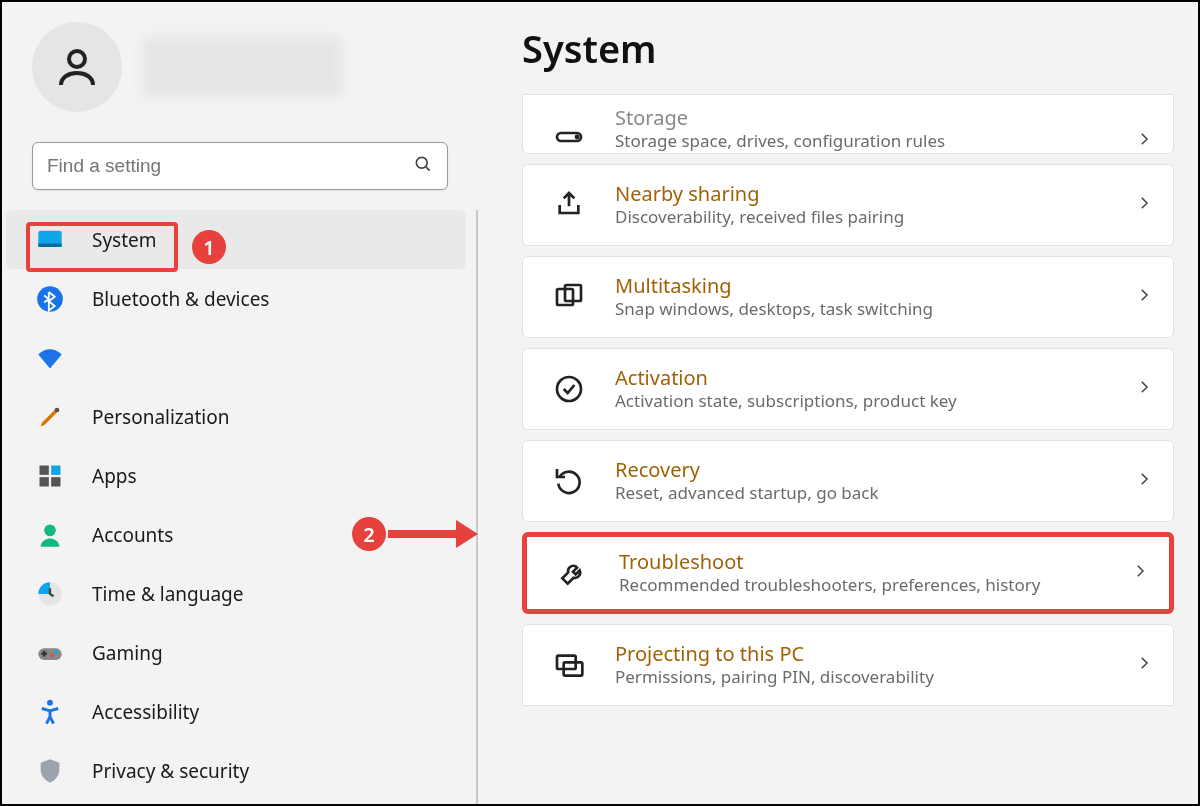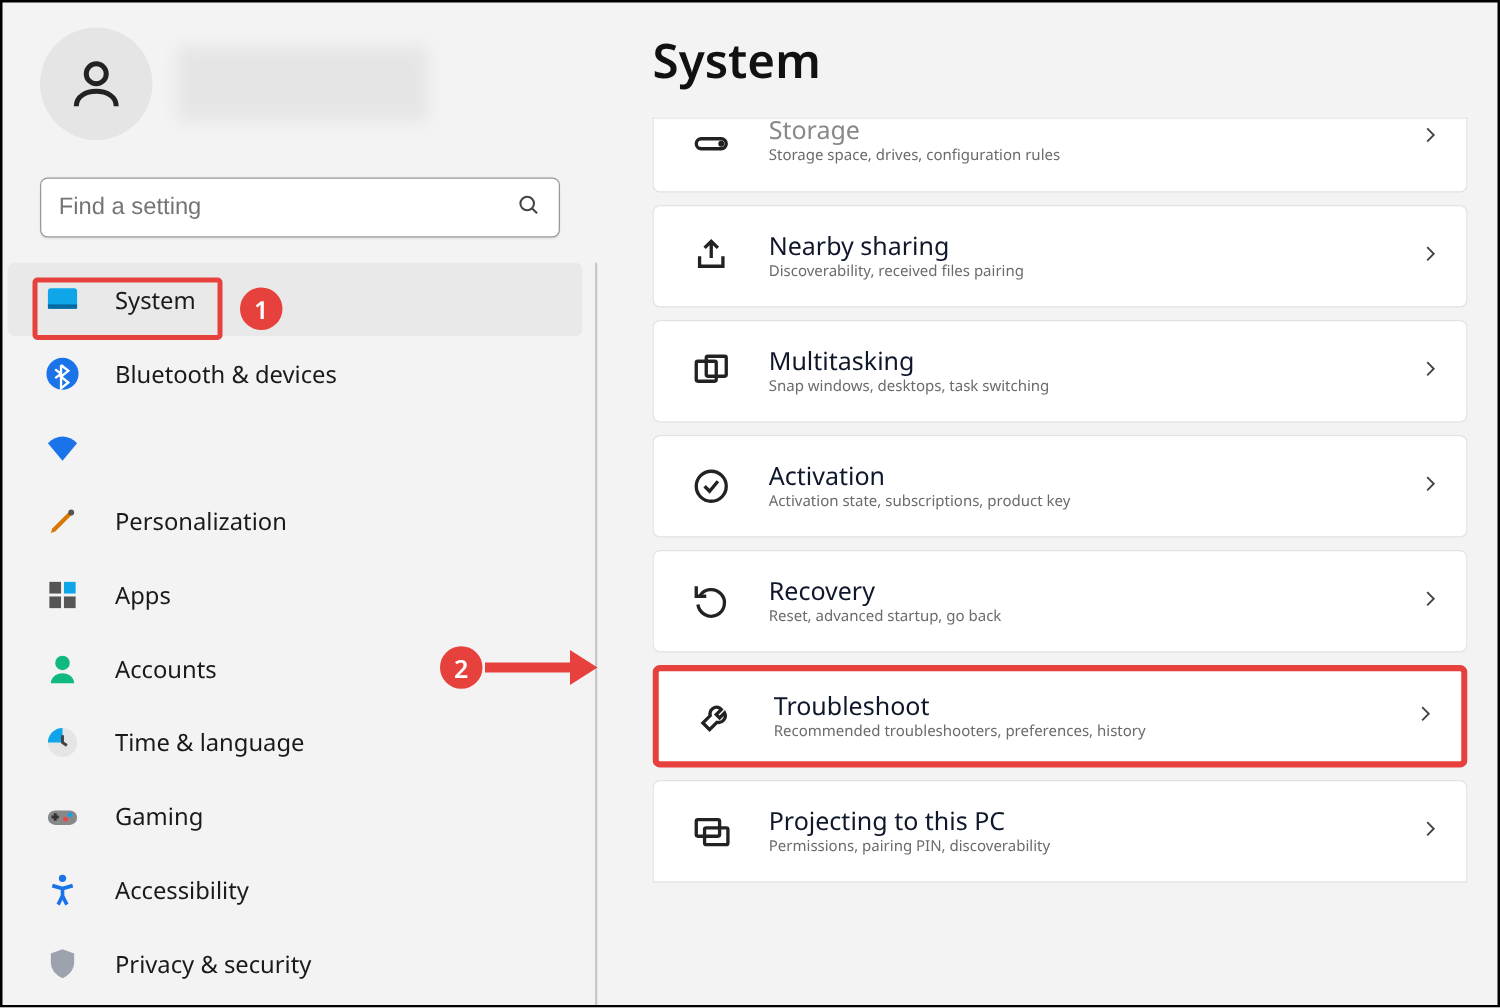--- a/index.html
+++ b/index.html
@@ -17,25 +17,25 @@
   .nav-divider { border-right: 2px solid #c8c8c8; position: absolute; top: 0; bottom: 0; right: 0; }
   .nav-item { display: flex; align-items: center; height: 59px; padding: 0 30px; cursor: pointer; font-size: 19px; color: #1a1a1a; border-radius: 6px; margin: 0 4px; }
   .nav-item.selected { background: #e9e9e9; }
   .nav-item .icon { width: 28px; height: 28px; margin-right: 28px; display: flex; align-items: center; justify-content: center; }
   .highlight-box-1 { position: absolute; border: 4px solid #e6413c; border-radius: 4px; pointer-events: none; }
   .badge { position: absolute; width: 34px; height: 34px; border-radius: 50%; background: #e6413c; color: #fff; font-size: 20px; font-weight: 600; display: flex; align-items: center; justify-content: center; z-index: 5; }
   .main { flex: 1; padding: 20px 24px 0 44px; display: flex; flex-direction: column; }
   .page-title { font-size: 38px; font-weight: 600; color: #111; margin-bottom: 20px; }
   .rows { flex: 1; display: flex; flex-direction: column; gap: 10px; overflow: hidden; }
   .card { background: #fff; border: 1px solid #e2e2e2; border-radius: 6px; height: 82px; display: flex; align-items: center; padding: 0 20px 0 30px; cursor: pointer; position: relative; }
-  .card.truncated-top { height: 60px; border-top-left-radius: 0; border-top-right-radius: 0; align-items: flex-start; padding-top: 4px; }
+  .card.truncated-top { height: 60px; border-top-left-radius: 0; border-top-right-radius: 0; align-items: flex-end; padding-top: 4px; }
   .card .card-icon { width: 32px; height: 32px; margin-right: 30px; display: flex; align-items: center; justify-content: center; }
   .card .card-text { flex: 1; }
-  .card .card-title { font-size: 20px; color: #0f172a; line-height: 1.25; }
-  .card .card-desc { font-size: 12px; color: #6b6b6b; line-height: 1.35; }
+  .card .card-title { font-size: 20px; color: #a16207; line-height: 1.25; }
+  .card .card-desc { font-size: 17px; color: #6b6b6b; line-height: 1.35; }
   .card .chevron { width: 18px; height: 18px; stroke: #444; }
   .card.highlight-card { border: 5px solid #e6413c; }
   .arrow { position: absolute; height: 8px; background: #e6413c; z-index: 5; }
   .arrow::after { content: ""; position: absolute; right: -18px; top: -10px; border-left: 22px solid #e6413c; border-top: 14px solid transparent; border-bottom: 14px solid transparent; }
   svg { fill: none; stroke-width: 2; }
 </style>
 </head>
 <body>
 
 <div class="window">

